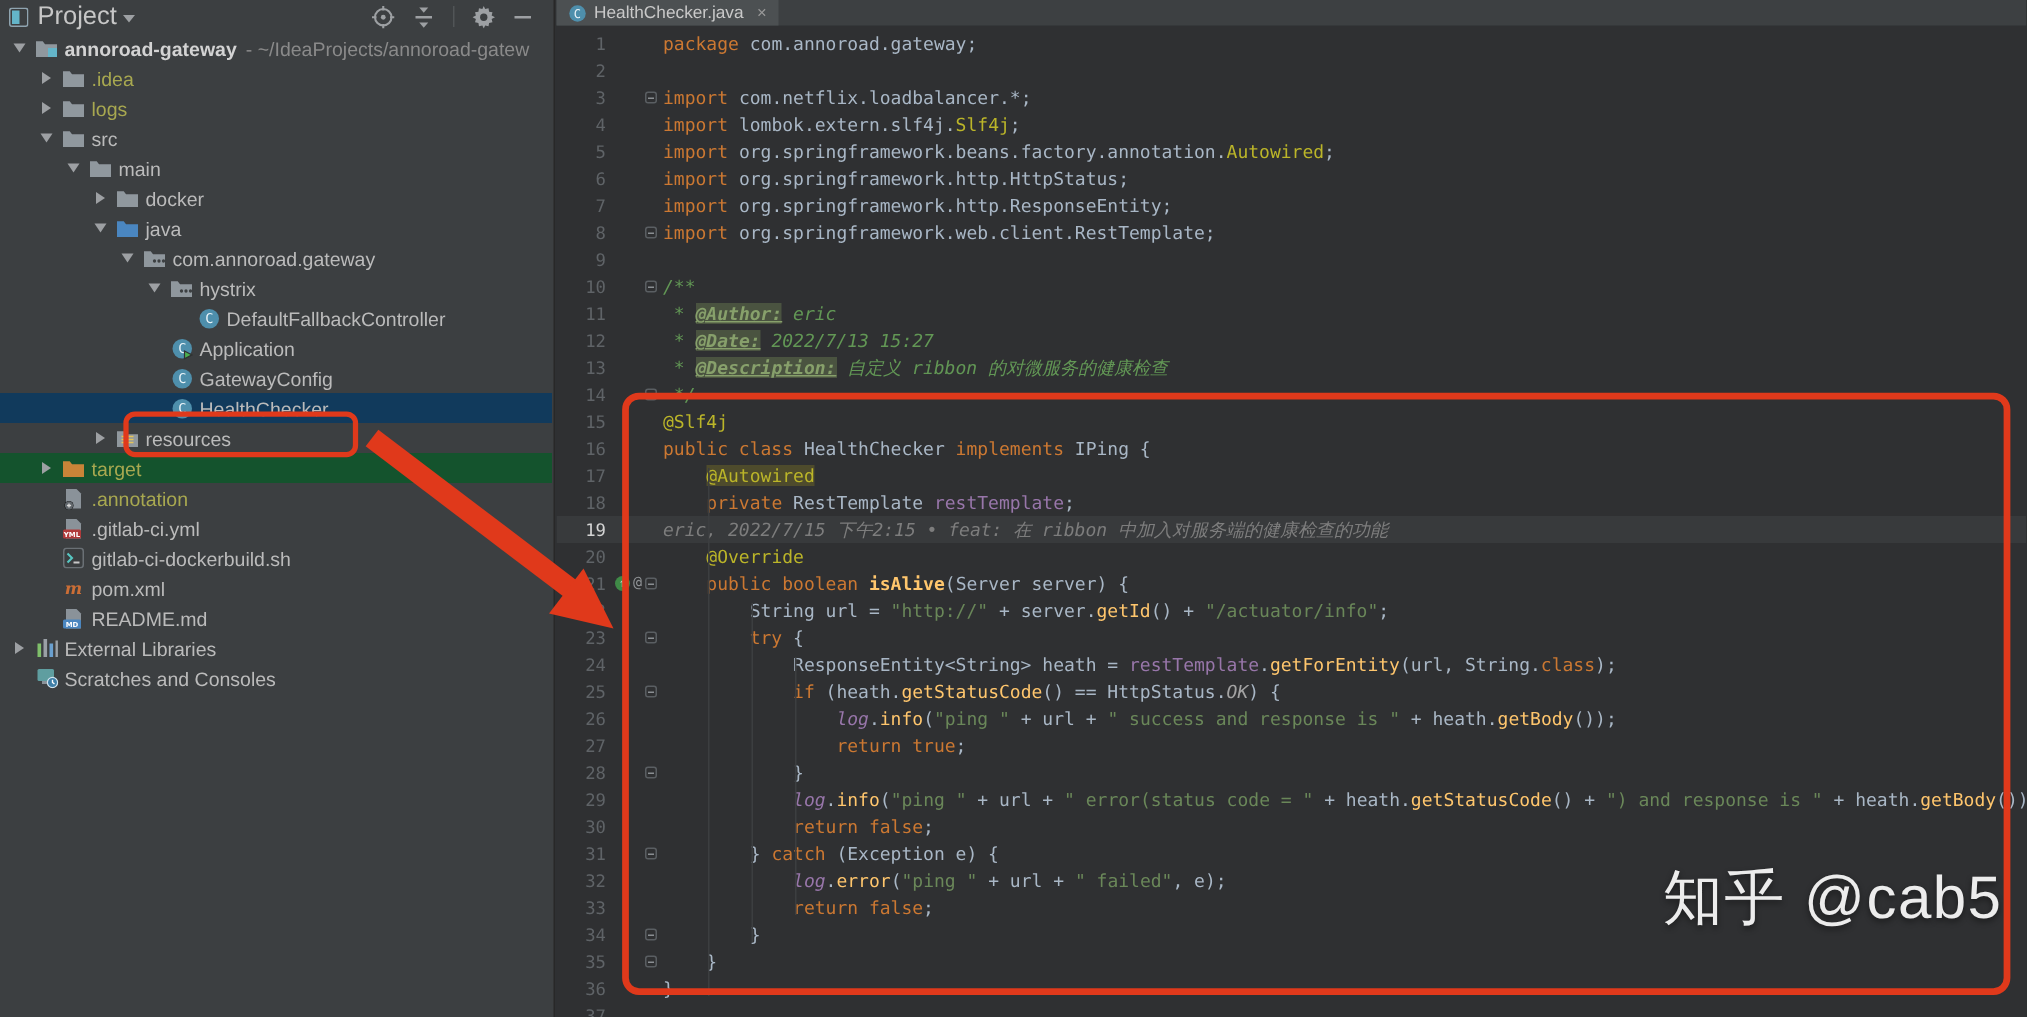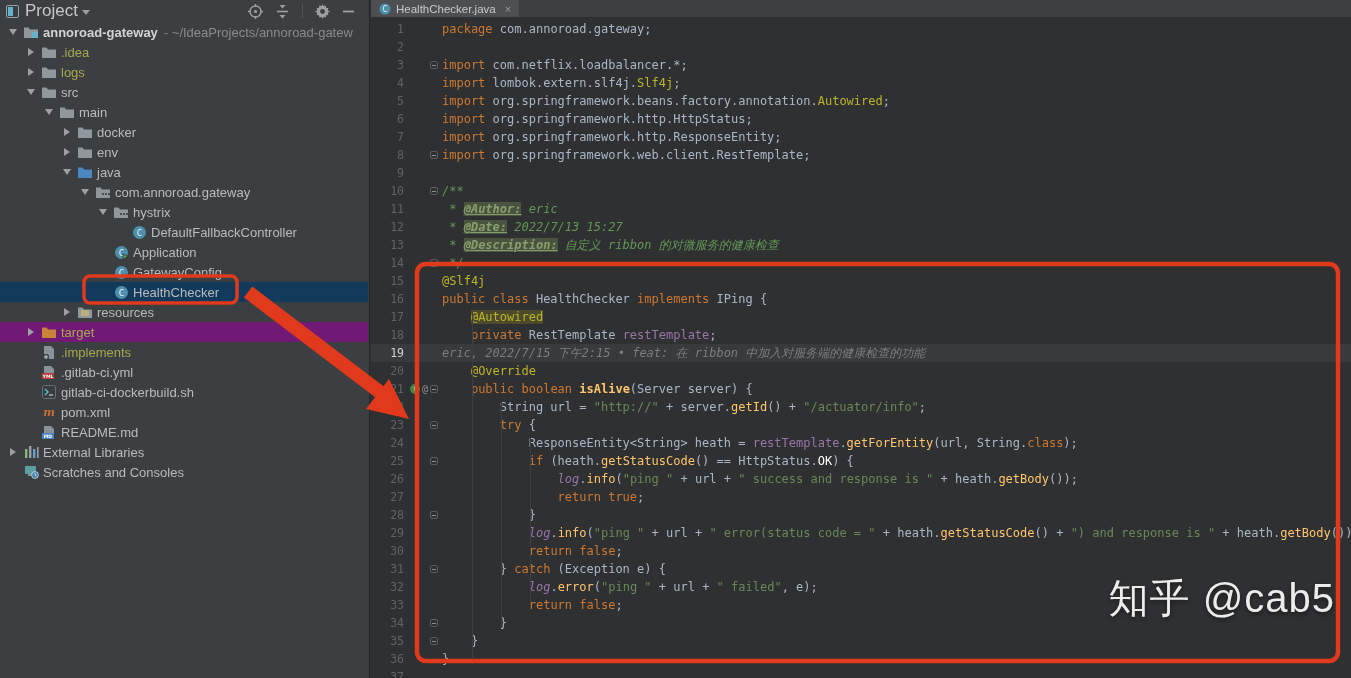--- a/index.html
+++ b/index.html
@@ -17,21 +17,21 @@
                border-top:5px solid #9da0a3; margin-top:2px; }
   #hdr-icons { margin-left:auto; display:flex; align-items:center; gap:12px; padding-right:8px; }
   #hdr-icons .sep { width:1px; height:14px; background:#515557; }
   .hicon svg { display:block; }
 
   
   #tree { position:absolute; top:22px; left:0; right:1px; }
   .trow { height:20px; display:flex; align-items:center; font-size:13px; color:#bbbbbb;
           white-space:nowrap; overflow:hidden; cursor:pointer; }
   .trow.selected { background:#113a5c; }
-  .trow.excluded { background:#701a75; }
+  .trow.excluded { background:#14532d; }
   .trow .arrow { width:18px; display:flex; justify-content:center; flex:none; }
   .tri-open { width:0; height:0; border-left:4.5px solid transparent; border-right:4.5px solid transparent;
               border-top:6px solid #9da0a3; }
   .tri-closed { width:0; height:0; border-top:4.5px solid transparent; border-bottom:4.5px solid transparent;
                 border-left:6px solid #9da0a3; }
   .trow .ticon { width:18px; height:16px; flex:none; display:flex; align-items:center; justify-content:center; }
   .trow .lbl { margin-left:3px; }
   .trow .lbl.bold { font-weight:bold; color:#d3d3d3; }
   .trow .lbl.ignored { color:#a8a850; }
   .trow .sfx { color:#8a8a8a; margin-left:6px; }
@@ -62,21 +62,21 @@
 
   .tk-k { color:#cc7832; }
   .tk-d { color:#a9b7c6; }
   .tk-s { color:#6a8759; }
   .tk-a { color:#bbb529; }
   .tk-ah { color:#bbb529; background:#4e4b2c; }
   .tk-m { color:#ffc66d; }
   .tk-md { color:#ffc66d; font-weight:bold; }
   .tk-f { color:#9876aa; }
   .tk-fs { color:#9876aa; font-style:italic; }
-  .tk-st { color:#ffffff; }
+  .tk-st { color:#a3a3a3; font-style:italic; }
   .tk-c { color:#629755; font-style:italic; }
   .tk-dt { color:#87a06b; font-style:italic; font-weight:bold; text-decoration:underline;
            background:#4a5340; }
   .tk-bl { color:#7d7d7d; font-style:italic; }
   .indent-guide { position:absolute; width:1px; background:#3c3e40; }
 
   
   #anno { position:absolute; left:0; top:0; width:1351px; height:678px; pointer-events:none; }
   #watermark { position:absolute; right:16px; top:571px; font-size:40px; color:#ececec;
                text-shadow:0 2px 4px rgba(0,0,0,.45); letter-spacing:1px; font-weight:500; }
@@ -187,31 +187,20 @@
           </span>
           <span class="ticon">
             <svg width="16" height="14" viewBox="0 0 16 14">
               <path d="M1 2.5h4.5L7 4.5h8V13H1z" fill="#90989e"></path>
             </svg>
           </span>
           <span class="lbl">docker</span>
         </div>
         <div class="trow" style="padding-left: 58px;">
           <span class="arrow">
-            <span class="tri-closed"></span>
-          </span>
-          <span class="ticon">
-            <svg width="16" height="14" viewBox="0 0 16 14">
-              <path d="M1 2.5h4.5L7 4.5h8V13H1z" fill="#90989e"></path>
-            </svg>
-          </span>
-          <span class="lbl">env</span>
-        </div>
-        <div class="trow" style="padding-left: 58px;">
-          <span class="arrow">
             <span class="tri-open"></span>
           </span>
           <span class="ticon">
             <svg width="16" height="14" viewBox="0 0 16 14">
               <path d="M1 2.5h4.5L7 4.5h8V13H1z" fill="#4a86c0"></path>
             </svg>
           </span>
           <span class="lbl">java</span>
         </div>
         <div class="trow" style="padding-left: 76px;">
@@ -309,21 +298,21 @@
         <div class="trow" style="padding-left: 22px;">
           <span class="arrow"></span>
           <span class="ticon">
             <svg width="14" height="15" viewBox="0 0 14 15">
               <path d="M2 1h7l3 3v10H2z" fill="#8a9299"></path>
               <circle cx="4" cy="12" r="3" fill="#5d6putt5"></circle>
               <circle cx="4" cy="12" r="2.8" fill="#60666b"></circle>
               <path d="M2.6 12h2.8M4 10.6v2.8" stroke="#d8d8d8" stroke-width="0.9"></path>
             </svg>
           </span>
-          <span class="lbl ignored">.implements</span>
+          <span class="lbl ignored">.annotation</span>
         </div>
         <div class="trow" style="padding-left: 22px;">
           <span class="arrow"></span>
           <span class="ticon">
             <svg width="14" height="15" viewBox="0 0 14 15">
               <path d="M2 1h7l3 3v10H2z" fill="#8a9299"></path>
               <rect x="0" y="8" width="12" height="6" rx="1" fill="#b03a3a"></rect>
               <text x="6" y="12.8" font-size="4.6" fill="#fff" text-anchor="middle" font-family="DejaVu Sans,sans-serif" font-weight="bold">YML</text>
             </svg>
           </span>

